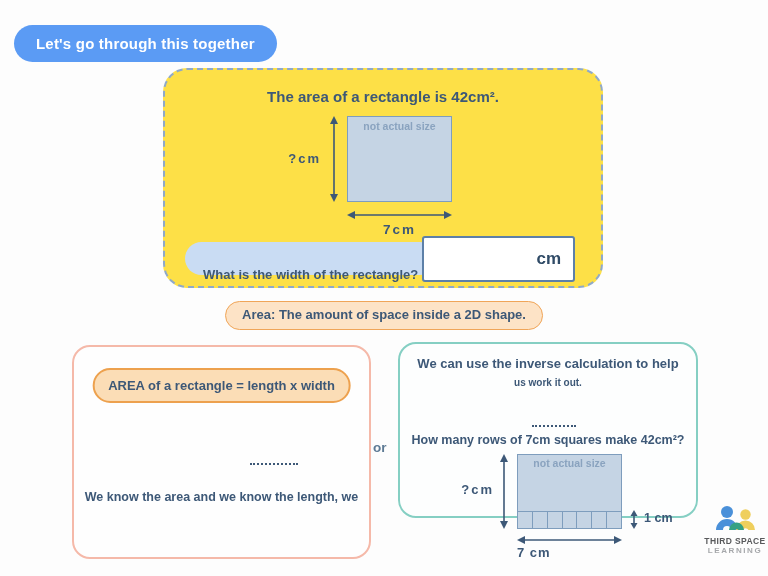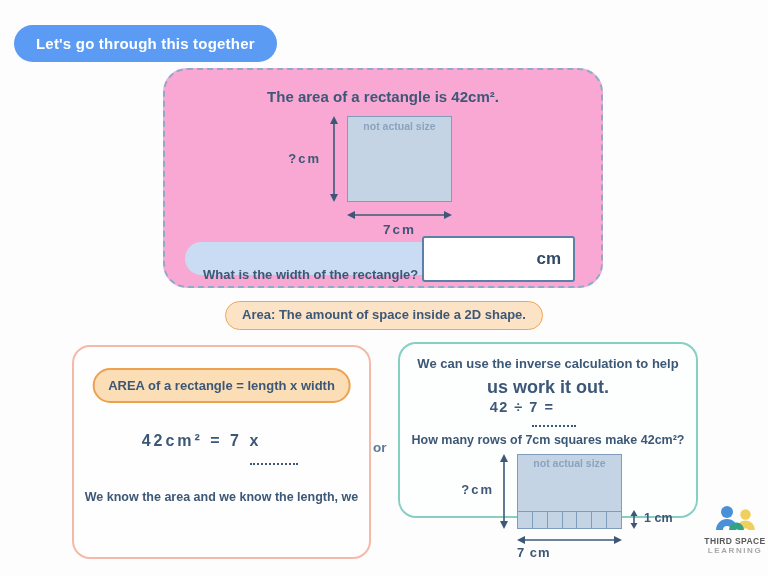--- a/index.html
+++ b/index.html
@@ -17,21 +17,21 @@
     position: absolute; left: 14px; top: 25px; height: 37px;
     background: #5b9bf4; color: #ffffff;
     border-radius: 19px; padding: 0 22px;
     font-size: 15px; font-weight: 700; line-height: 37px;
     letter-spacing: .2px;
   }
 
   
   .main-card {
     position: absolute; left: 163px; top: 68px; width: 440px; height: 220px;
-    background: #f9a8d4; border: 2px dashed #8fa9c9; border-radius: 24px;
+    background: #fde047; border: 2px dashed #8fa9c9; border-radius: 24px;
   }
   .card-title {
     position: absolute; top: 18px; left: 0; width: 100%;
     text-align: center; font-size: 15px; font-weight: 700;
   }
   .rect1 {
     position: absolute; left: 182px; top: 46px; width: 105px; height: 86px;
     background: #c5d4e4; border: 1.5px solid #7e9dbd;
   }
   .watermark {
@@ -106,21 +106,21 @@
 
   
   .right-box {
     position: absolute; left: 398px; top: 342px; width: 300px; height: 176px;
     background: #fdfefe; border: 2px solid #85cfc3; border-radius: 18px;
   }
   .rb-line1 { position: absolute; top: 12px; left: 0; width: 100%; text-align: center;
     font-size: 13px; font-weight: 600; }
   .rb-line1 b { font-weight: 800; }
   .rb-line2 { position: absolute; top: 33px; left: 0; width: 100%; text-align: center;
-    font-size: 18px; font-weight: 600; }
+    font-size: 10px; font-weight: 600; }
   .equation2 {
     position: absolute; top: 55px; left: -26px; width: 100%;
     text-align: center; font-size: 14.5px; font-weight: 700; letter-spacing: 1.5px;
   }
   .dotted2 {
     position: absolute; left: 132px; top: 81px; width: 44px;
     border-bottom: 2px dotted #3d5877;
   }
   .rb-question {
     position: absolute; top: 89px; left: 0; width: 100%;
@@ -192,33 +192,31 @@
     <div class="answer-box">
       <input class="answer-input" type="text" value="" style="">
       <span class="answer-unit">cm</span>
     </div>
   </div>
 
   <div class="def-pill">Area: The amount of space inside a 2D shape.</div>
 
   <div class="left-box">
     <div class="formula-pill">AREA of a rectangle = length x width</div>
-    <div class="equation1">42cm² = 7 x</div>
     <div class="dotted1"></div>
     <div class="explanation">
       <div>We know the area and we know the length, we</div>
     </div>
   </div>
 
   <div class="or-label">or</div>
 
   <div class="right-box">
     <div class="rb-line1"><span>We can use the </span><b>inverse</b><span> calculation to help</span></div>
     <div class="rb-line2">us work it out.</div>
-    <div class="equation2">42 ÷ 7 =</div>
     <div class="dotted2"></div>
     <div class="rb-question">How many rows of 7cm squares make 42cm²?</div>
 
     <div class="rect2">
       <div class="watermark2">not actual size</div>
       <div class="unit-row">
           <div class="unit-cell"></div>
           <div class="unit-cell"></div>
           <div class="unit-cell"></div>
           <div class="unit-cell"></div>

